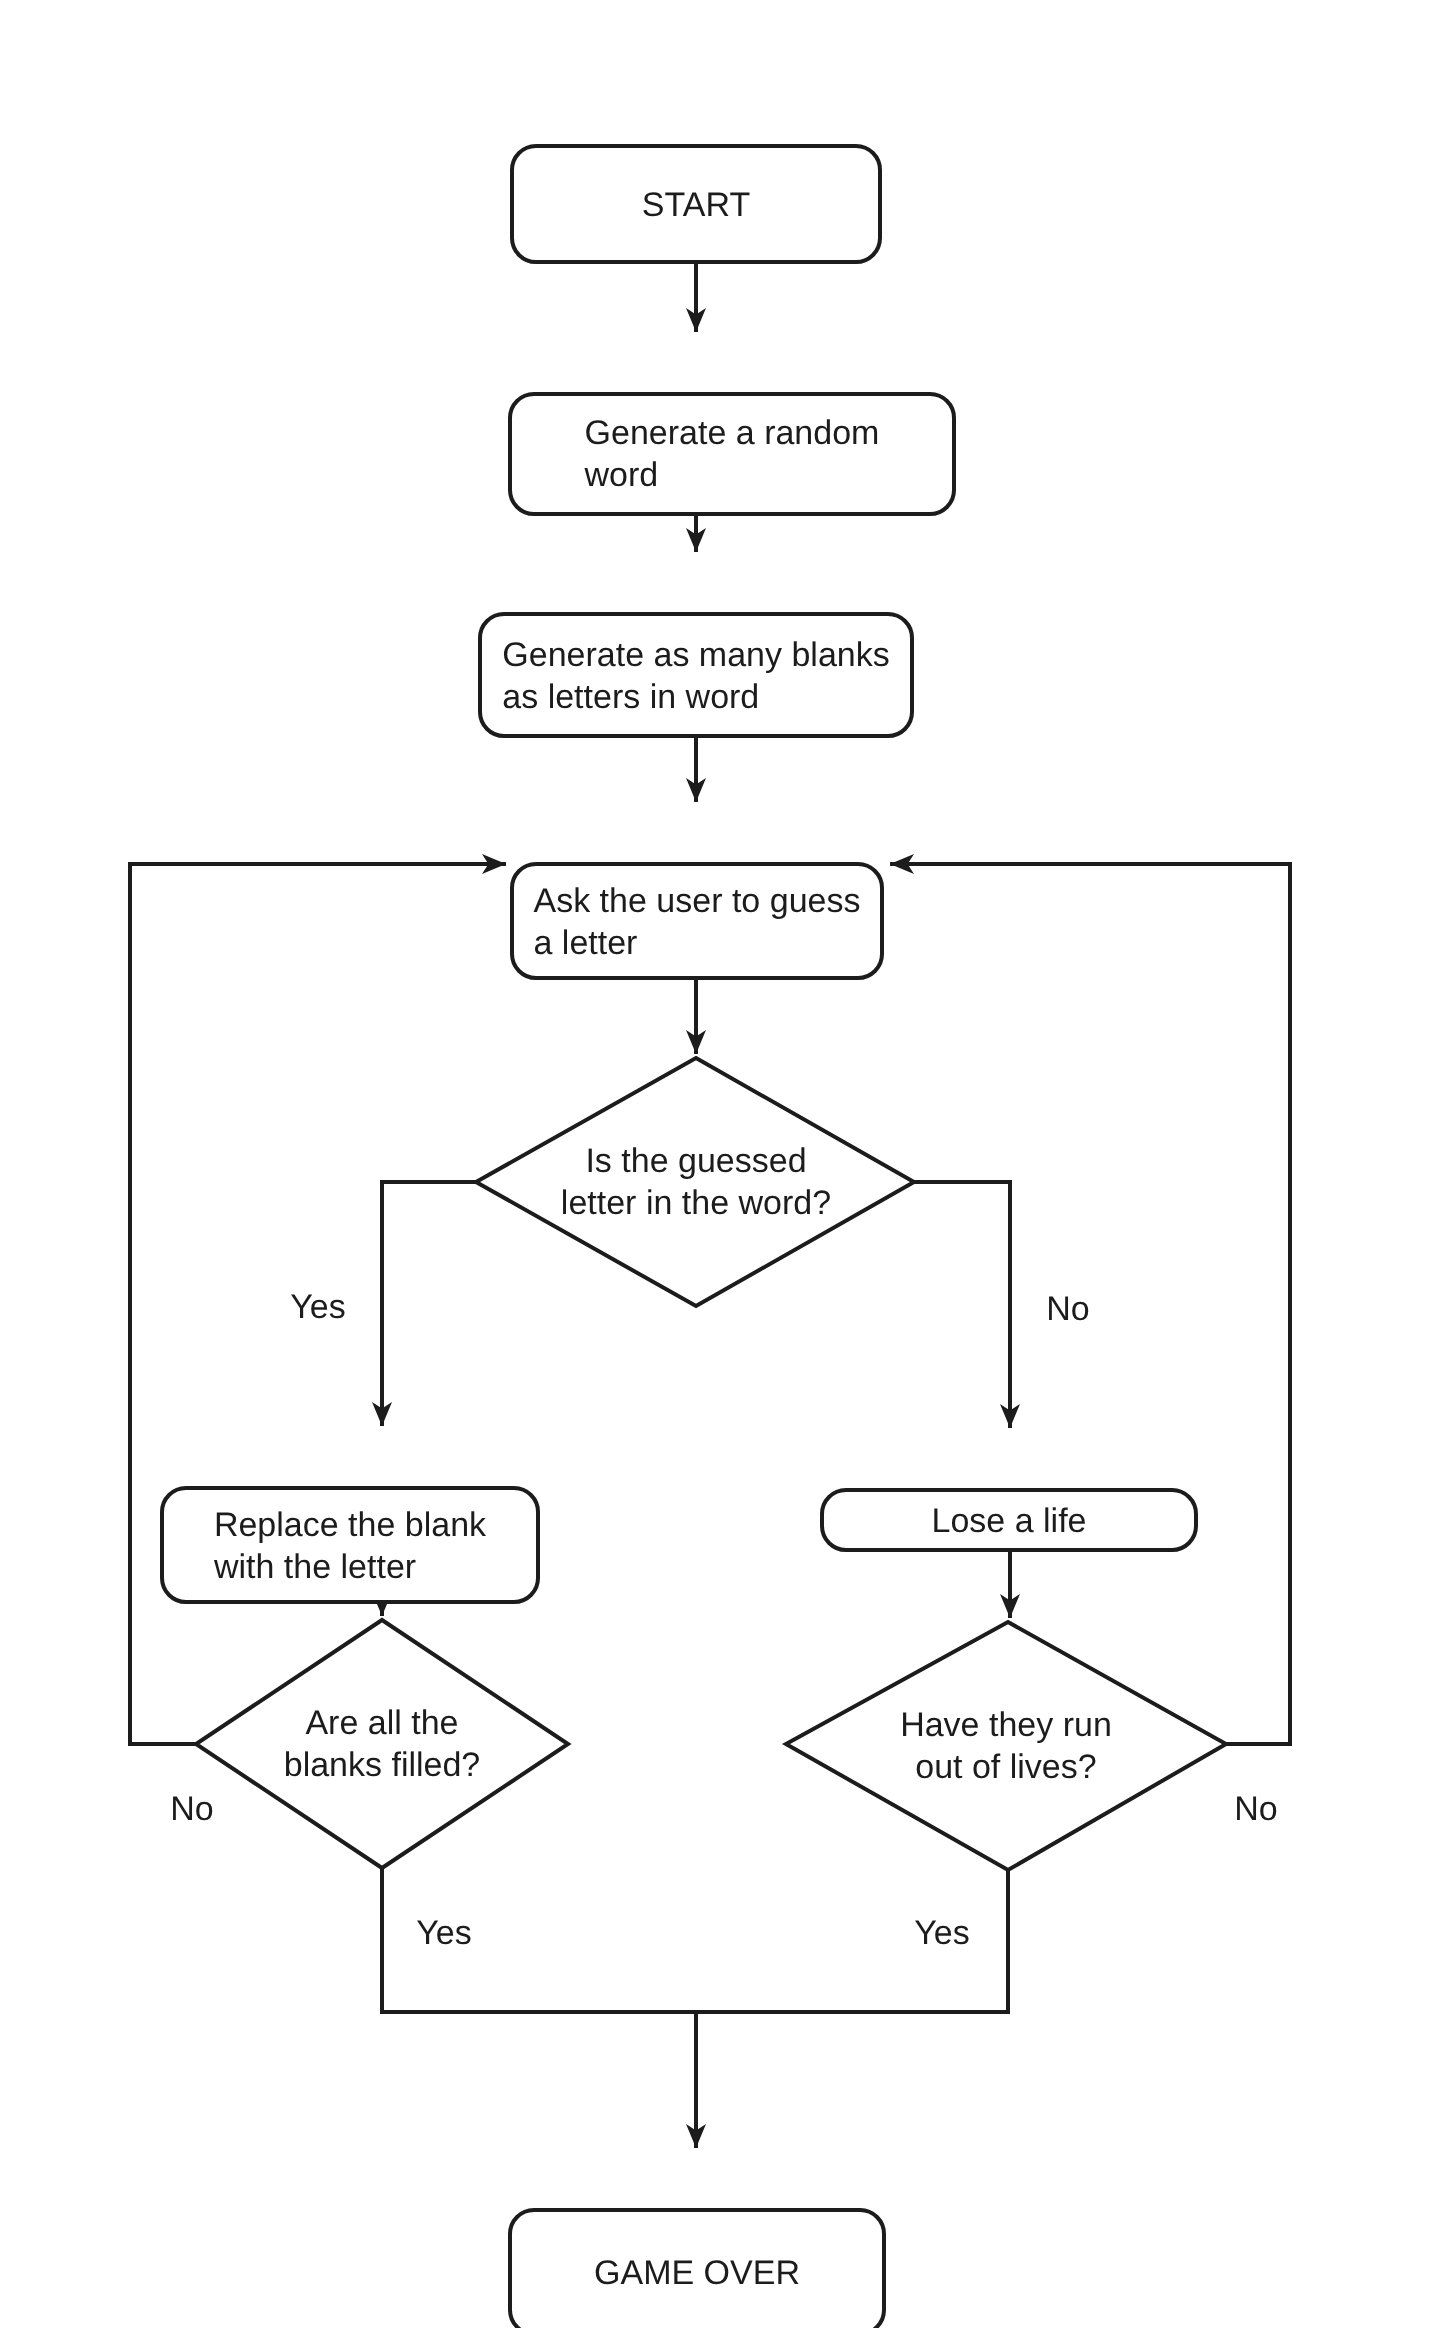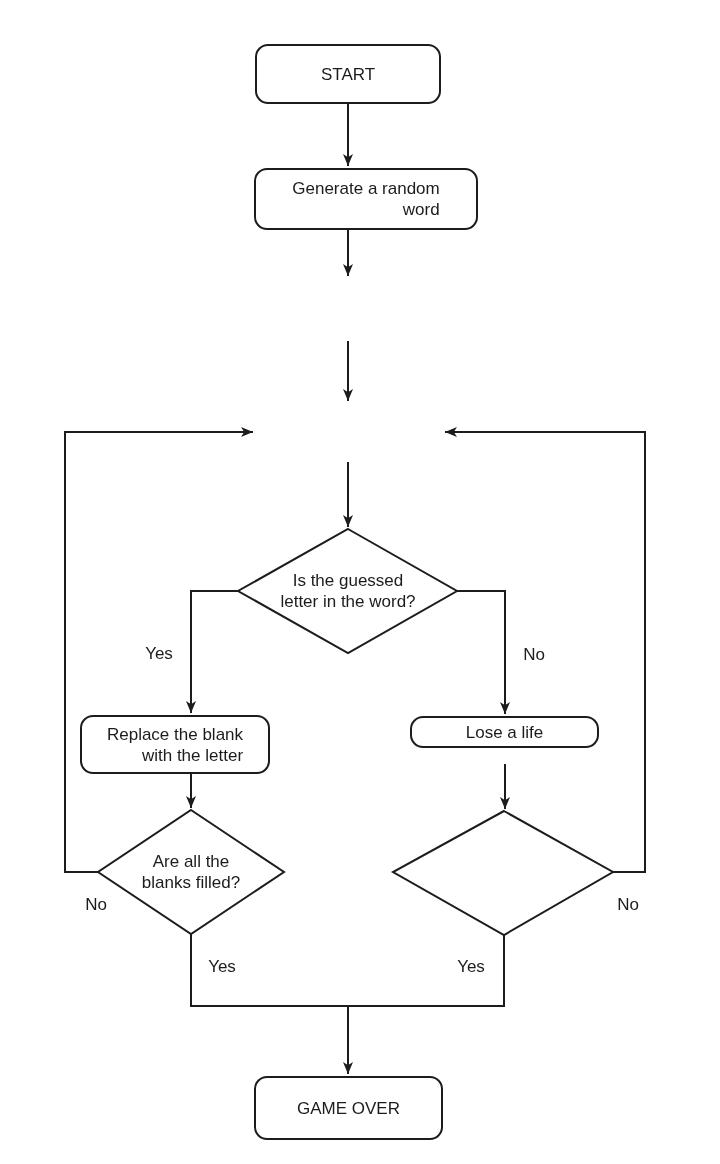--- a/index.html
+++ b/index.html
@@ -21,22 +21,22 @@
   .edges polyline{fill:none;stroke:var(--stroke);stroke-width:2;}
   .edges polygon.diamond{fill:var(--node-fill);stroke:var(--stroke);stroke-width:2;stroke-linejoin:miter;}
   #arrowhead path{fill:var(--stroke);}
   .node{
     position:absolute;
     box-sizing:border-box;
     background:var(--node-fill);
     border:2px solid var(--stroke);
     border-radius:13px;
     display:flex;align-items:center;justify-content:center;
-    text-align:right;
-    font-size:17px;line-height:21px;
+    text-align:left;
+    font-size:17px;line-height:21px;margin-top:28px;
   }
   .node-text{white-space:pre-line;}
   .dlabel{
     position:absolute;
     transform:translate(-50%,-50%);
     text-align:center;
     font-size:17px;line-height:21px;
     white-space:pre-line;
   }
   .elabel{
@@ -78,41 +78,51 @@
 
   <div class="node" style="left:255px;top:44px;width:186px;height:60px">
     <span class="node-text">START</span>
   </div>
 
   <div class="node" style="left:254px;top:168px;width:224px;height:62px">
     <span class="node-text">Generate a random
 word</span>
   </div>
 
+  <div class="node" style="left:239px;top:278px;width:218px;height:63px">
+    <span class="node-text">Generate as many blanks
+as letters in word</span>
+  </div>
 
+  <div class="node" style="left:255px;top:403px;width:187px;height:59px">
+    <span class="node-text">Ask the user to guess
+a letter</span>
+  </div>
 
   <div class="node" style="left:80px;top:715px;width:190px;height:59px">
     <span class="node-text">Replace the blank
 with the letter</span>
   </div>
 
   <div class="node" style="left:410px;top:716px;width:189px;height:32px">
     <span class="node-text">Lose a life</span>
   </div>
 
   <div class="node" style="left:254px;top:1076px;width:189px;height:64px">
     <span class="node-text">GAME OVER</span>
   </div>
 
   <div class="dlabel" style="left:348px;top:591px;width:150px">Is the guessed
 letter in the word?</div>
 
   <div class="dlabel" style="left:191px;top:872px;width:120px">Are all the
 blanks filled?</div>
 
+  <div class="dlabel" style="left:503px;top:873px;width:125px">Have they run
+out of lives?</div>
 
   <div class="elabel" style="left:159px;top:654px">Yes</div>
 
   <div class="elabel" style="left:534px;top:655px">No</div>
 
   <div class="elabel" style="left:96px;top:905px">No</div>
 
   <div class="elabel" style="left:628px;top:905px">No</div>
 
   <div class="elabel" style="left:222px;top:967px">Yes</div>

